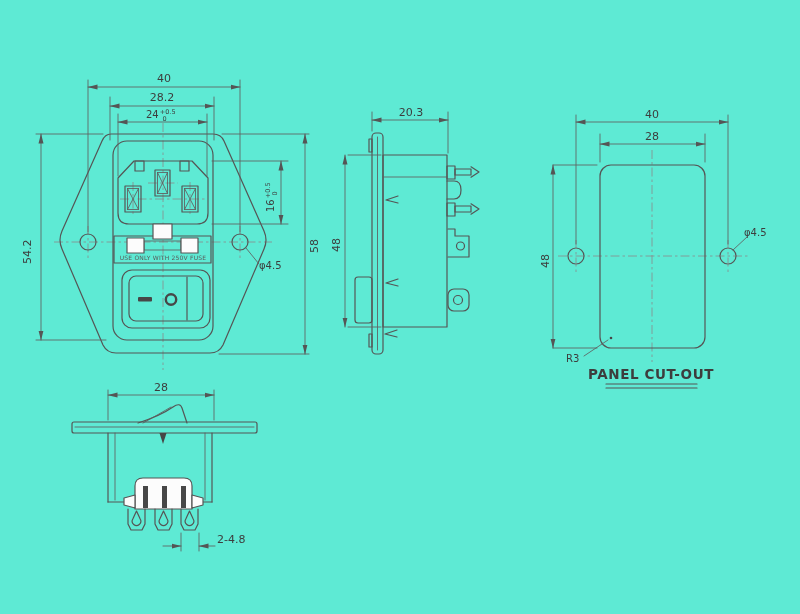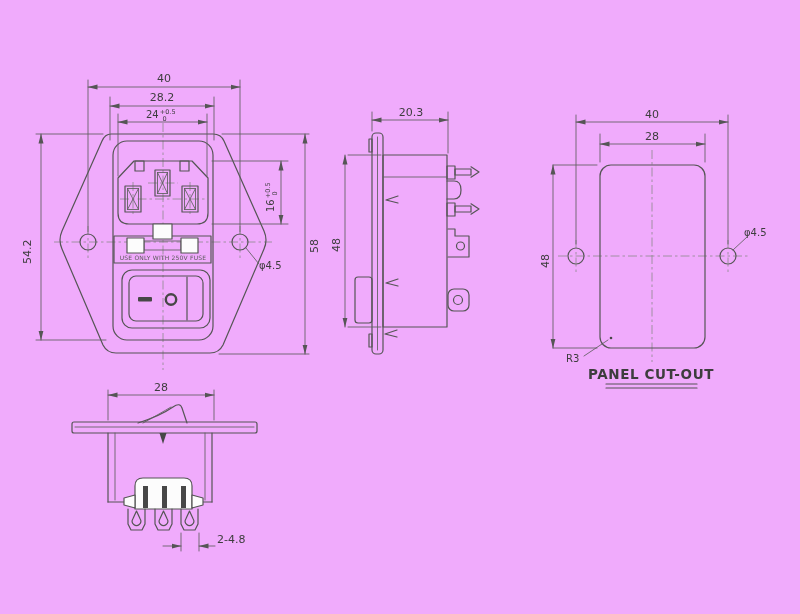--- a/index.html
+++ b/index.html
@@ -1,16 +1,16 @@
 <!DOCTYPE html>
 <html><head>
 <meta charset="utf-8">
 <style>
   html,body{margin:0;padding:0;background:#fcfcfc;}
-  .canvas{position:relative;width:800px;height:614px;background:#f0abfc;overflow:hidden;}
+  .canvas{position:relative;width:800px;height:614px;background:#5eead4;overflow:hidden;}
   svg{position:absolute;left:0;top:0;}
   svg text{font-family:"DejaVu Sans","Liberation Sans",sans-serif;fill:#3d3d3d;}
   .ot{stroke:#555;stroke-width:1.2;fill:none;stroke-linejoin:round;stroke-linecap:round;}
   .fw{stroke:#555;stroke-width:1.2;fill:#fcfcfc;stroke-linejoin:round;}
   .tn{stroke:#5f5f5f;stroke-width:0.85;fill:none;stroke-linecap:round;}
   .cl{stroke:#8c8c8c;stroke-width:0.8;stroke-dasharray:9 3 2.5 3;fill:none;}
   .dim{marker-start:url(#arw);marker-end:url(#arw);}
   .de{marker-end:url(#arw);}
   .dk{fill:#474747;stroke:none;}
   .t11{font-size:11px;}

